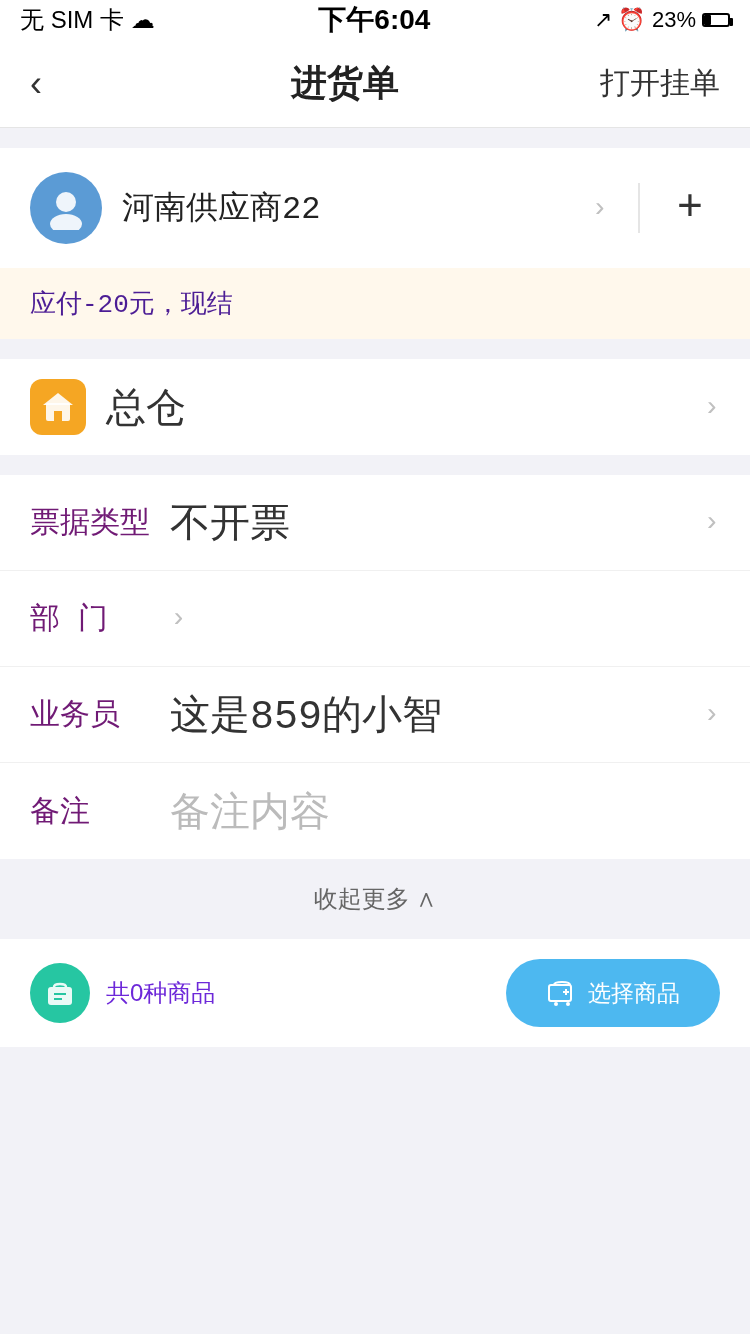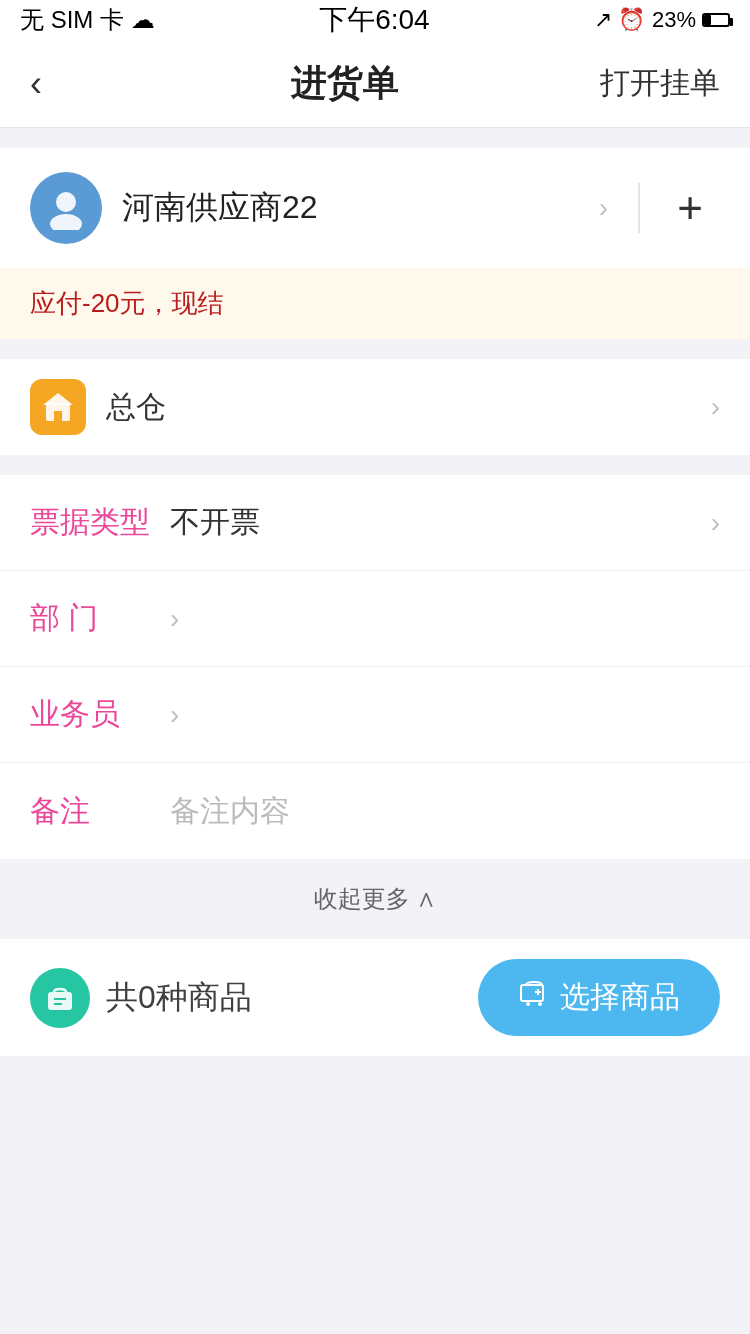--- a/index.html
+++ b/index.html
@@ -19,21 +19,21 @@
       height: 40px;
       background: #fff;
       display: flex;
       align-items: center;
       justify-content: space-between;
       padding: 0 20px;
       font-size: 24px;
       color: #000;
     }
     .status-left { display: flex; align-items: center; gap: 8px; }
-    .status-center { font-weight: 400; font-size: 28px; }
+    .status-center { font-weight: 700; font-size: 28px; }
     .status-right { display: flex; align-items: center; gap: 6px; font-size: 22px; }
 
     
     .nav-bar {
       width: 750px;
       height: 88px;
       background: #fff;
       display: flex;
       align-items: center;
       justify-content: space-between;
@@ -60,20 +60,21 @@
     
     .section-divider {
       height: 20px;
       background: #f2f2f7;
     }
 
     
     .card {
       background: #fff;
       width: 750px;
+      font-family: Liberation Mono, monospace;
     }
 
     
     .supplier-row {
       display: flex;
       align-items: center;
       padding: 24px 30px;
       background: #fff;
     }
     .supplier-avatar {
@@ -110,21 +111,21 @@
       cursor: pointer;
       width: 60px;
       text-align: center;
     }
 
     
     .notice-bar {
       background: #fff8ec;
       padding: 18px 30px;
       font-size: 26px;
-      color: #b91c1c;
+      color: #4c1d95;
     }
 
     
     .form-row {
       display: flex;
       align-items: center;
       padding: 0 30px;
       height: 96px;
       background: #fff;
       border-bottom: 1px solid #f0f0f0;
@@ -137,27 +138,27 @@
       border-radius: 12px;
       background: #f5a623;
       display: flex;
       align-items: center;
       justify-content: center;
       margin-right: 20px;
     }
     .row-icon svg { width: 36px; height: 36px; }
     .row-label {
       font-size: 30px;
-      color: #ec4899;
+      color: #701a75;
       width: 140px;
       flex-shrink: 0;
     }
     .row-value {
       flex: 1;
-      font-size: 30px;
+      font-size: 40px;
       color: #333;
     }
     .row-value.placeholder {
       color: #bbb;
     }
     .row-chevron {
       color: #c0c0c0;
       font-size: 28px;
     }
 
@@ -187,36 +188,36 @@
       border-radius: 50%;
       background: #3fc;
       background: #26c6a2;
       display: flex;
       align-items: center;
       justify-content: center;
       margin-right: 16px;
     }
     .goods-count-icon svg { width: 36px; height: 36px; }
     .goods-count-text {
-      font-size: 32px;
-      color: #404040;
+      font-size: 24px;
+      color: #6d28d9;
     }
     .goods-left {
       display: flex;
       align-items: center;
     }
     .select-goods-btn {
       background: #4db8f0;
       color: #fff;
       border: none;
       border-radius: 50px;
       padding: 18px 40px;
-      font-size: 30px;
-      display: flex;
-      align-items: flex-start;
+      font-size: 23px;
+      display: flex;
+      align-items: center;
       gap: 10px;
       cursor: pointer;
     }
 
     
     .gray-area {
       background: #f2f2f7;
       flex: 1;
       min-height: 300px;
     }
@@ -291,20 +292,21 @@
     <span class="row-chevron">›</span>
   </div>
 
   <div class="form-row">
     <span class="row-label">部 门</span>
     <span class="row-chevron">›</span>
   </div>
 
   <div class="form-row">
     <span class="row-label">业务员</span>
+    <span class="row-value">这是859的小智</span>
     <span class="row-chevron">›</span>
   </div>
 
   <div class="form-row">
     <span class="row-label">备注</span>
     <span class="row-value placeholder">备注内容</span>
   </div>
 </div>
 
 <div class="collapse-bar">收起更多 ∧</div>

